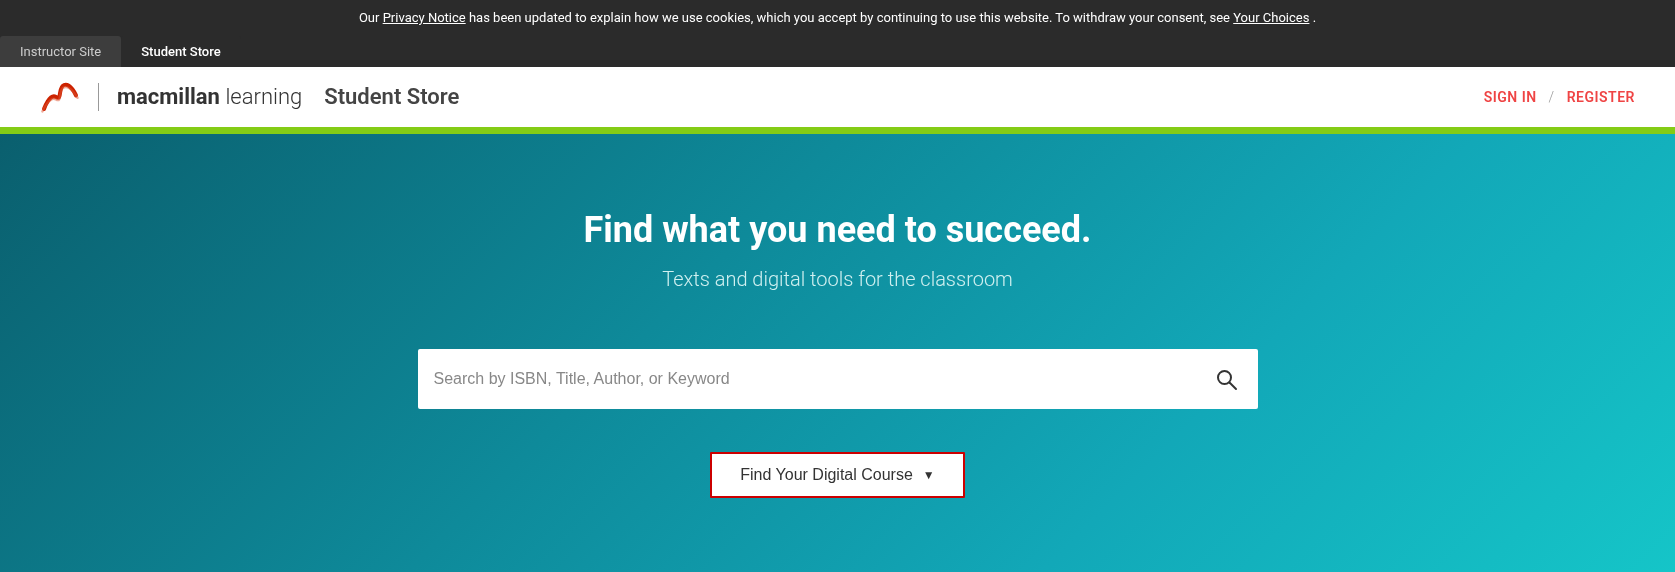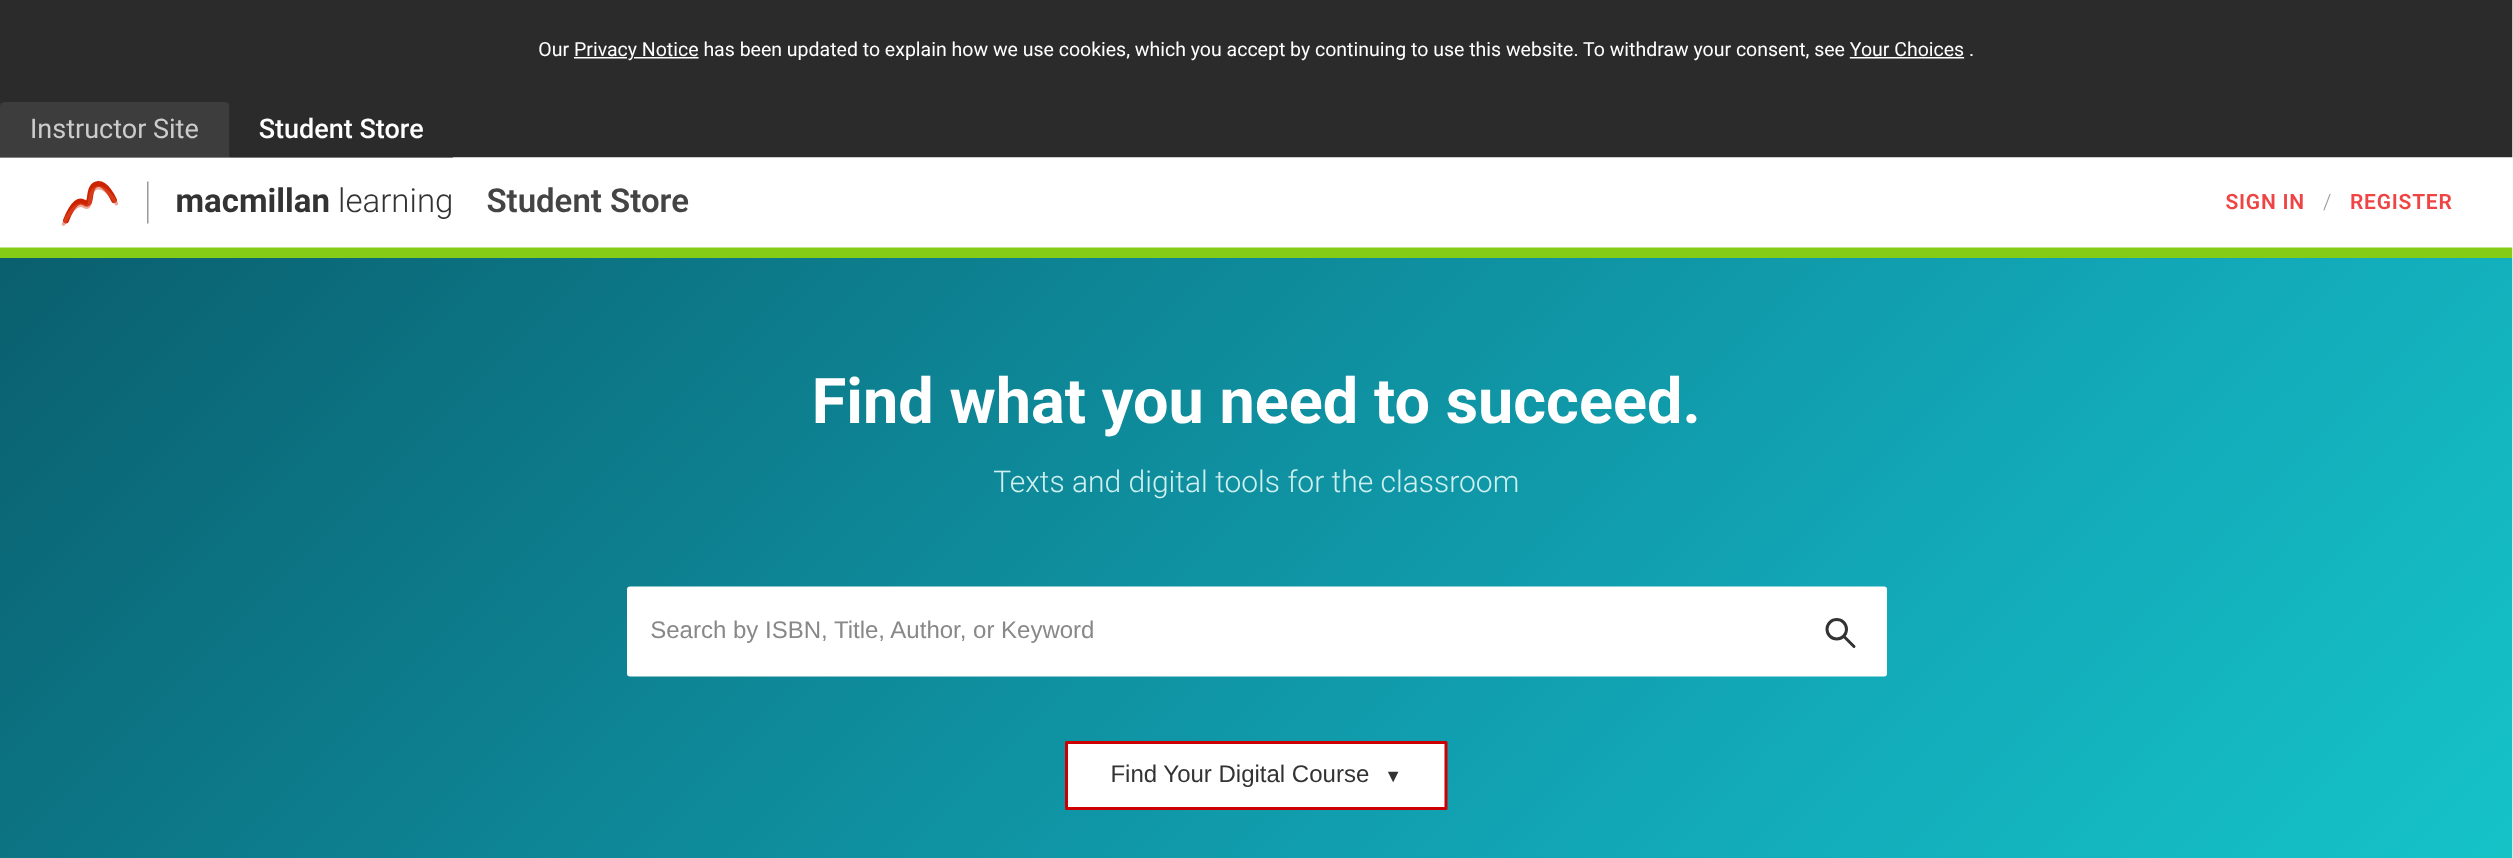--- a/index.html
+++ b/index.html
@@ -12,41 +12,41 @@
       font-family: -apple-system, BlinkMacSystemFont, 'Segoe UI', Roboto, sans-serif;
       width: 1675px;
       overflow-x: hidden;
     }
 
     
     .cookie-bar {
       background-color: #2b2b2b;
       color: #ffffff;
       text-align: center;
-      padding: 24px 20px;
+      padding: 8px 20px;
       font-size: 13px;
       line-height: 1.5;
     }
 
     .cookie-bar a {
       color: #ffffff;
       text-decoration: underline;
     }
 
     
     .top-nav {
       background-color: #2b2b2b;
       display: flex;
       align-items: flex-end;
       padding: 0 0 0 0;
     }
 
     .top-nav-tab {
       padding: 8px 20px;
-      font-size: 18px;
+      font-size: 13px;
       cursor: pointer;
       color: #cccccc;
       border-top-left-radius: 3px;
       border-top-right-radius: 3px;
     }
 
     .top-nav-tab.active {
       background-color: #2b2b2b;
       color: #ffffff;
       font-weight: 500;
@@ -132,21 +132,21 @@
       width: 100%;
       min-height: 440px;
       display: flex;
       flex-direction: column;
       align-items: center;
       justify-content: center;
       padding: 60px 20px;
     }
 
     .hero-title {
-      font-size: 42px;
+      font-size: 36px;
       font-weight: 700;
       color: #ffffff;
       text-align: left;
       margin-bottom: 16px;
     }
 
     .hero-subtitle {
       font-size: 20px;
       color: #d0f0f0;
       text-align: center;

